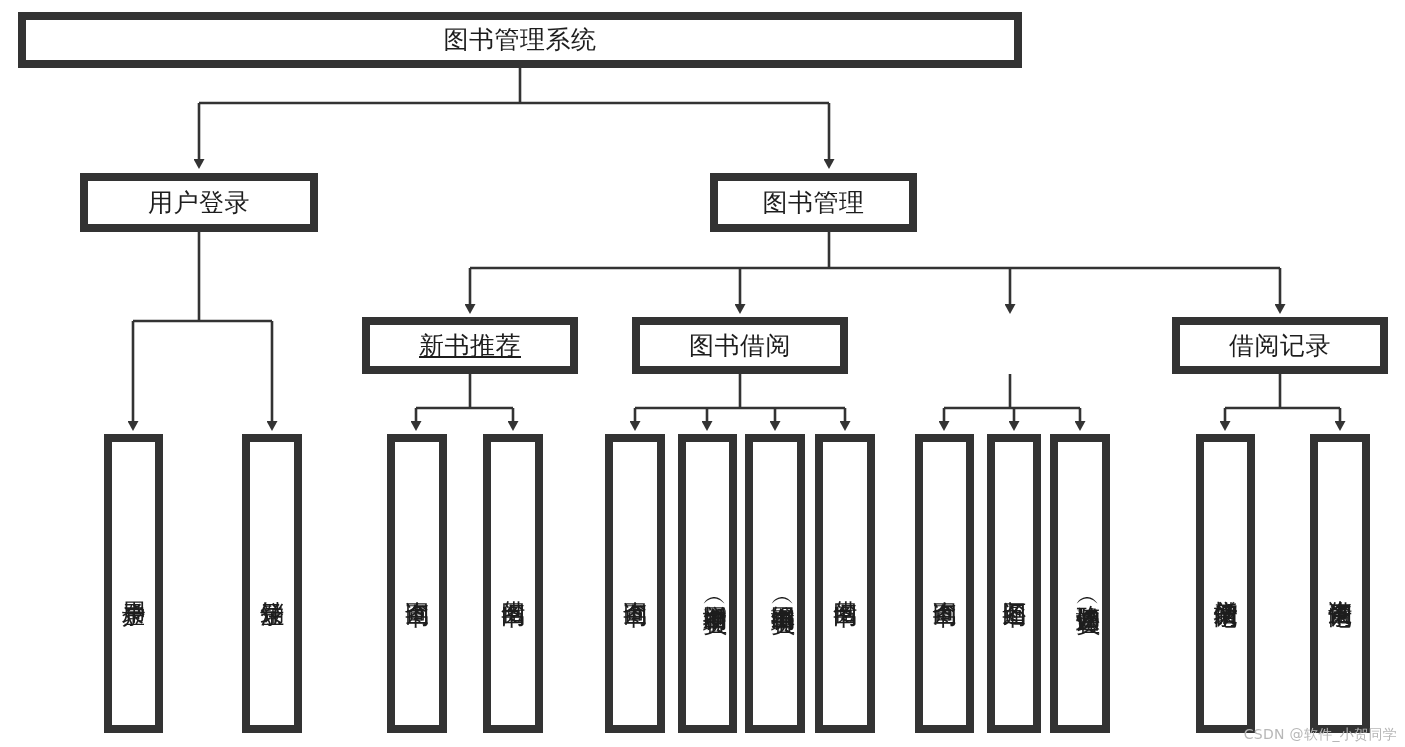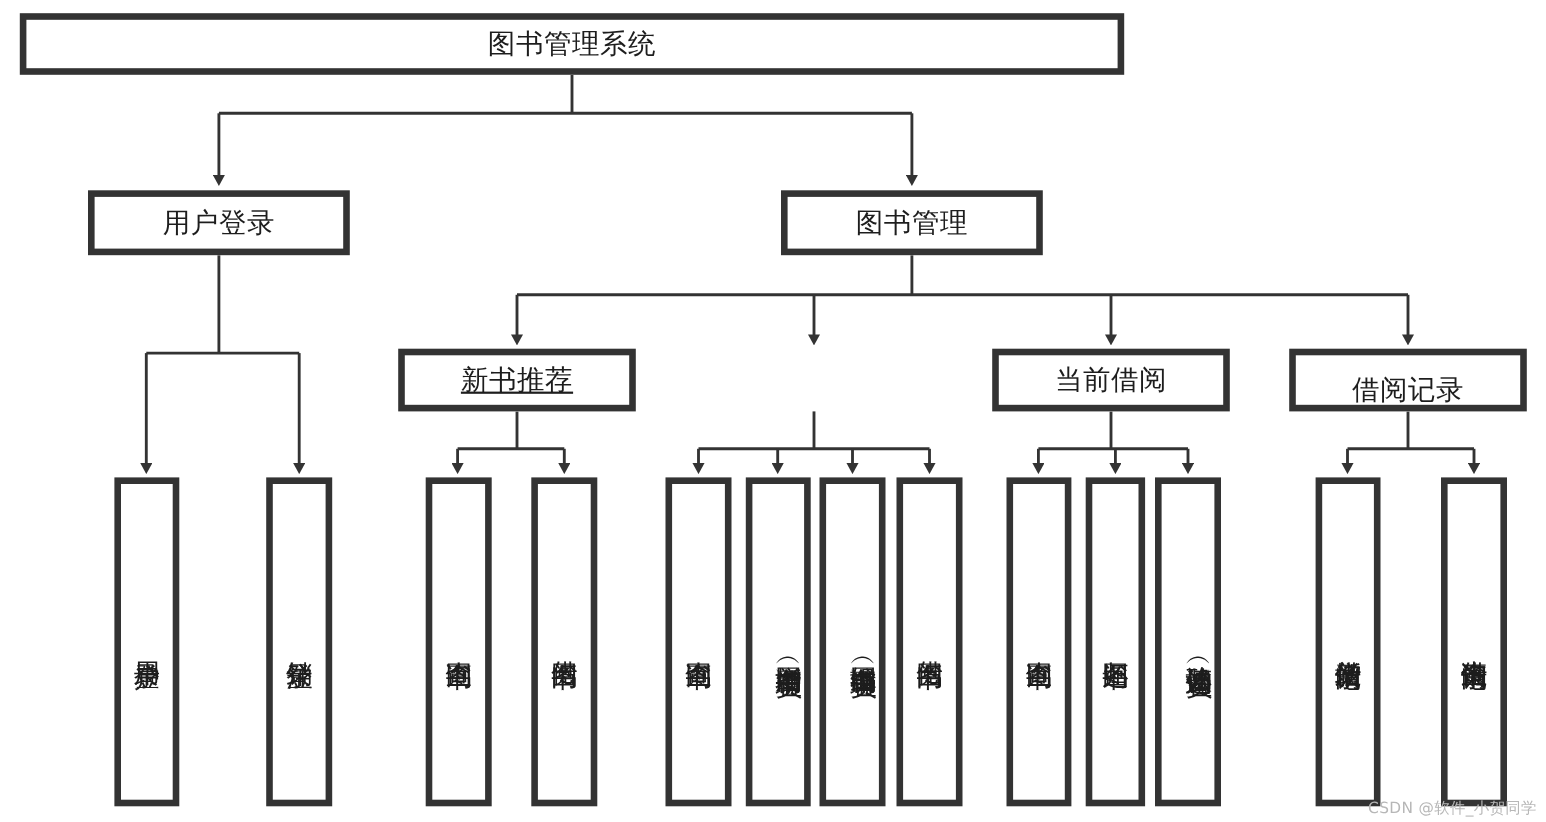--- a/index.html
+++ b/index.html
@@ -22,21 +22,21 @@
     left: 0;
     top: 0;
     width: 1405px;
     height: 747px;
     pointer-events: none;
   }
   .node {
     position: absolute;
     box-sizing: border-box;
     background: #ffffff;
-    border: 6px solid #7f1d1d;
+    border: 8px solid #7f1d1d;
     display: flex;
     align-items: center;
     justify-content: center;
     color: #1d1d1d;
   }
   .node-h {
     font-size: 25px;
     line-height: 1.1;
     letter-spacing: 0.5px;
     white-space: nowrap;
@@ -120,31 +120,31 @@
     </g>
   </svg>
 
   <div class="node node-h" id="node-root" style="left: 18px; top: 12px; width: 1004px; height: 56px; border-color: rgb(51, 51, 51); background: rgb(255, 255, 255); color: rgb(29, 29, 29);">
     <span>图书管理系统</span>
   </div>
 
   <div class="node node-h" id="node-l2-0" style="left: 80px; top: 173px; width: 238px; height: 59px; border-color: rgb(51, 51, 51); background: rgb(255, 255, 255); color: rgb(29, 29, 29);">
     <span>用户登录</span>
   </div>
-  <div class="node node-h" id="node-l2-1" style="left: 710px; top: 173px; width: 238px; height: 59px; border-color: rgb(51, 51, 51); background: rgb(255, 255, 255); color: rgb(29, 29, 29);">
+  <div class="node node-h" id="node-l2-1" style="left: 710px; top: 173px; width: 207px; height: 59px; border-color: rgb(51, 51, 51); background: rgb(255, 255, 255); color: rgb(29, 29, 29);">
     <span>图书管理</span>
   </div>
 
   <div class="node node-h" id="node-l3-0" style="left: 362px; top: 317px; width: 216px; height: 57px; border-color: rgb(51, 51, 51); background: rgb(255, 255, 255); color: rgb(29, 29, 29); text-decoration: underline;">
     <span>新书推荐</span>
   </div>
-  <div class="node node-h" id="node-l3-2" style="left: 902px; top: 317px; width: 216px; height: 57px; border-color: rgb(51, 51, 51); background: rgb(255, 255, 255); color: rgb(29, 29, 29);">
-    <span>当前借阅</span>
+  <div class="node node-h" id="node-l3-1" style="left: 632px; top: 317px; width: 216px; height: 57px; border-color: rgb(51, 51, 51); background: rgb(255, 255, 255); color: rgb(29, 29, 29);">
+    <span>图书借阅</span>
   </div>
-  <div class="node node-h" id="node-l3-3" style="left: 1172px; top: 317px; width: 216px; height: 57px; border-color: rgb(51, 51, 51); background: rgb(255, 255, 255); color: rgb(29, 29, 29); align-items: flex-end;">
+  <div class="node node-h" id="node-l3-3" style="left: 1172px; top: 317px; width: 216px; height: 57px; border-color: rgb(51, 51, 51); background: rgb(255, 255, 255); color: rgb(29, 29, 29);">
     <span>借阅记录</span>
   </div>
 
   <div class="node node-v mid" id="node-leaf-0" style="left: 104px; top: 434px; width: 59px; height: 299px; border-color: rgb(51, 51, 51); background: rgb(255, 255, 255); color: rgb(29, 29, 29);">
     <span>用户登录</span>
   </div>
   <div class="node node-v mid" id="node-leaf-1" style="left: 242px; top: 434px; width: 60px; height: 299px; border-color: rgb(51, 51, 51); background: rgb(255, 255, 255); color: rgb(29, 29, 29);">
     <span>注销登录</span>
   </div>
   <div class="node node-v mid" id="node-leaf-2" style="left: 387px; top: 434px; width: 60px; height: 299px; border-color: rgb(51, 51, 51); background: rgb(255, 255, 255); color: rgb(29, 29, 29);">

